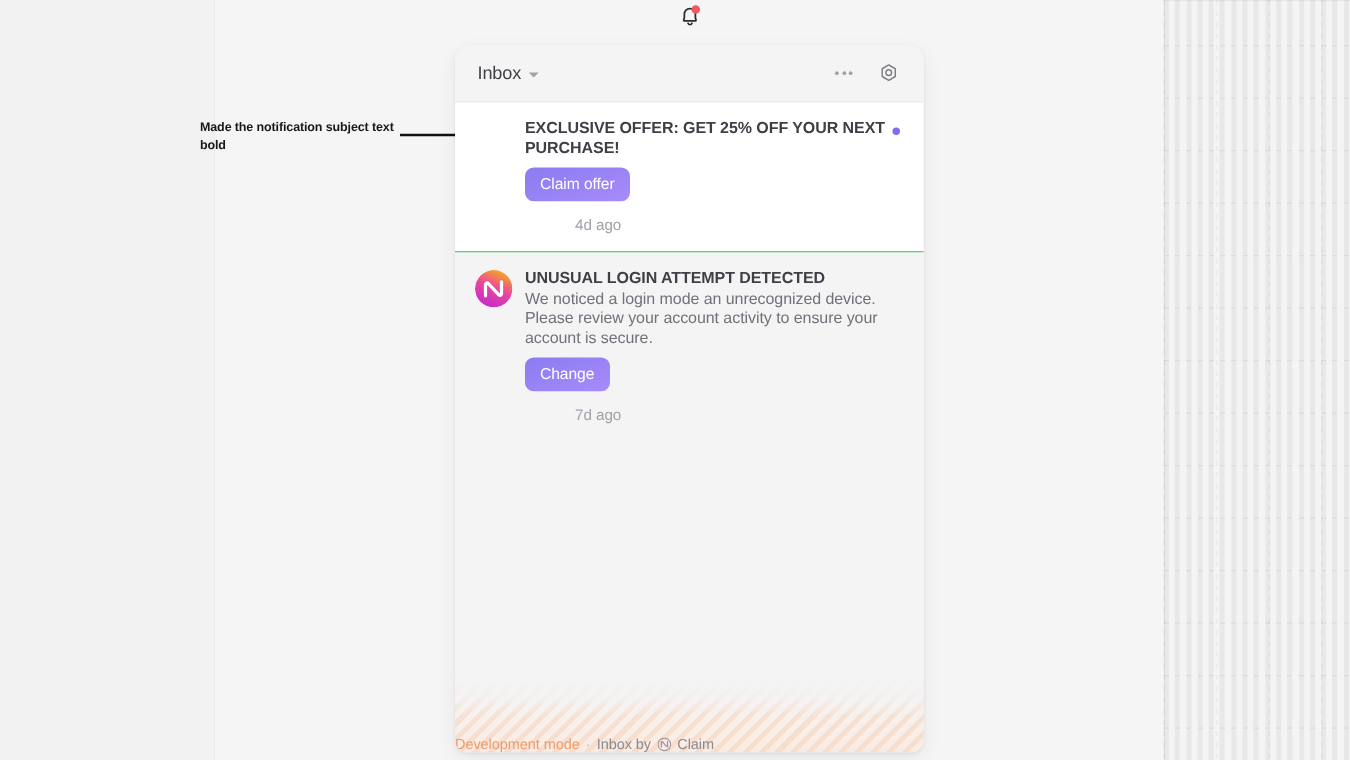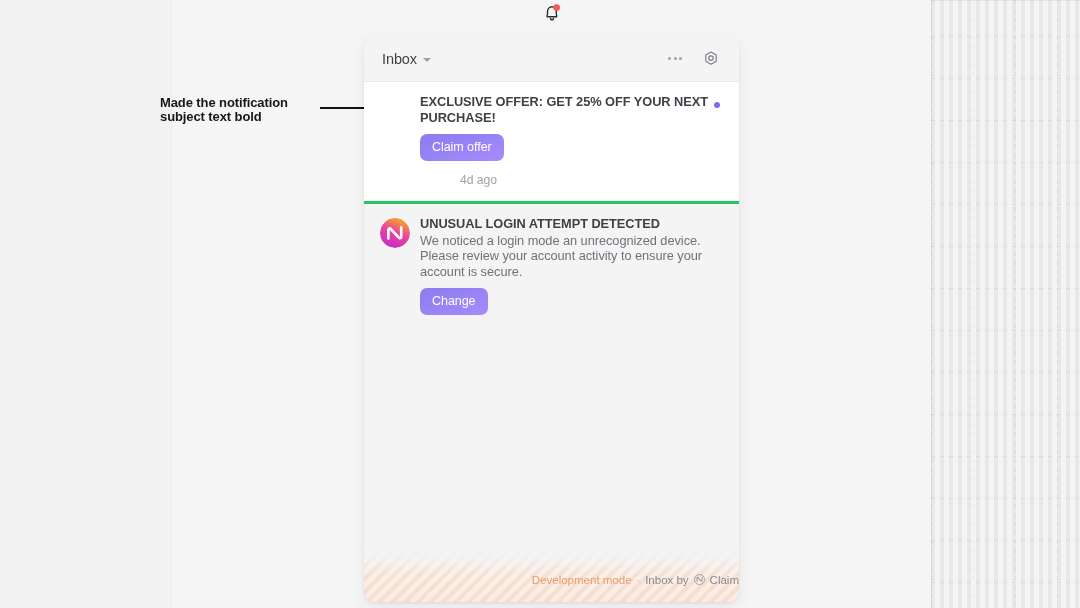--- a/index.html
+++ b/index.html
@@ -112,21 +112,21 @@
     position: absolute;
     left: 541px; top: 2px;
     width: 22px; height: 22px;
   }
 
   
   #annotation {
     position: absolute;
     left: 160px; top: 96px;
     width: 170px;
-    font-size: 13px;
+    font-size: 10px;
     font-weight: bold;
     line-height: 14px;
     color: #18181b;
     letter-spacing: -0.1px;
   }
   #annotation-arrow {
     position: absolute;
     left: 320px; top: 100px;
     width: 100px; height: 16px;
   }
@@ -200,21 +200,21 @@
     background: #f4f4f5;
   }
   .notification {
     display: flex;
     padding: 12px 16px 14px 16px;
     gap: 10px;
     position: relative;
   }
   .notification.unread-active {
     background: #ffffff;
-    border-bottom: 3px solid #22c55e;
+    border-bottom: 1px solid #22c55e;
     align-items: center;
   }
   .notification.plain {
     background: #f4f4f5;
   }
   .notif-avatar-slot {
     flex: 0 0 30px;
     width: 30px;
     padding-top: 2px;
   }
@@ -271,22 +271,21 @@
     background: #7c6ef0;
   }
 
   
   #inbox-footer {
     flex: 0 0 62px;
     height: 62px;
     position: relative;
     display: flex;
     align-items: flex-end;
-    justify-content: flex-end;
-    padding-bottom: 16px;
+    justify-content: flex-start;
     background:
       repeating-linear-gradient(
         -45deg,
         rgba(237, 163, 116, 0.20) 0px,
         rgba(237, 163, 116, 0.20) 4px,
         rgba(255,255,255,0) 4px,
         rgba(255,255,255,0) 9px),
       linear-gradient(to bottom,
         rgba(244,244,245,1) 0%,
         rgba(250,238,230,0.85) 65%,
@@ -403,20 +402,21 @@
             <path d="M8.4 20.6V11.6c0-1.1 1.35-1.65 2.1-0.85l8.6 9.1c0.75 0.8 2.1 0.25 2.1-0.85V9.4" fill="none" stroke="#ffffff" stroke-width="2.6" stroke-linecap="round"></path>
           </svg>
         </span>
       </div>
       <div class="notif-body">
         <div class="notif-subject">UNUSUAL LOGIN ATTEMPT DETECTED</div>
         <div class="notif-body-text">We noticed a login mode an unrecognized device. Please review your account activity to ensure your account is secure.</div>
         <div class="notif-actions">
           <button class="action-btn">Change</button>
         </div>
+        <div class="notif-time">7d ago</div>
       </div>
     </div>
 
   </div>
 
   <div id="inbox-footer">
     <div id="footer-fade"></div>
     <div id="footer-inner">
       <span id="dev-mode-label">Development mode</span>
       <span id="footer-sep">·</span>

